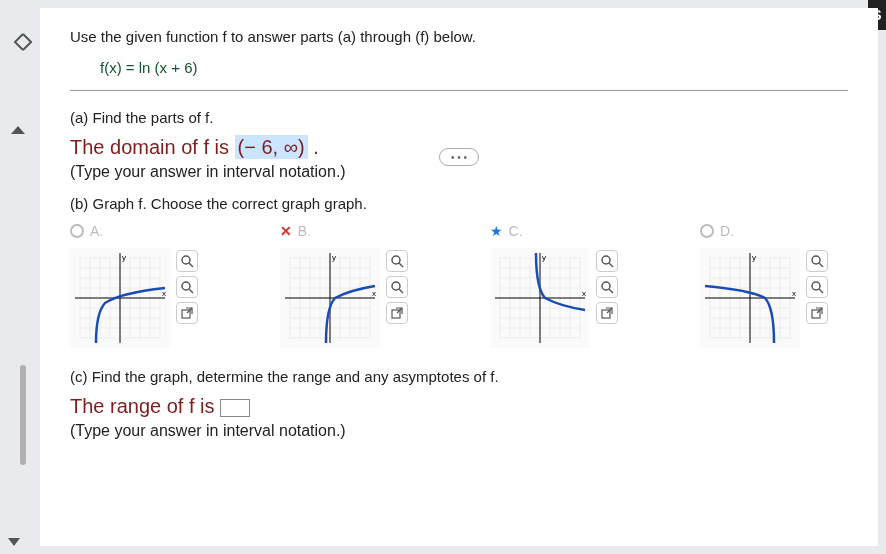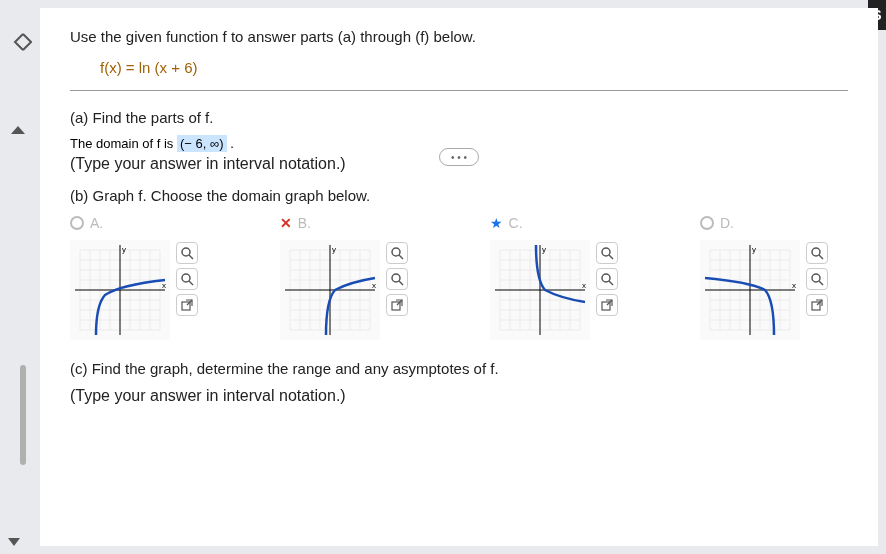--- a/index.html
+++ b/index.html
@@ -39,40 +39,40 @@
     .scrollbar {
       position: absolute;
       left: 20px;
       top: 365px;
       width: 6px;
       height: 100px;
       background: #b0b0b0;
       border-radius: 3px;
     }
     .intro { font-size: 15px; color: #222; margin-bottom: 14px; }
-    .fx { font-size: 15px; color: #a16207; margin-left: 30px; margin-bottom: 14px; }
+    .fx { font-size: 15px; color: #14532d; margin-left: 30px; margin-bottom: 14px; }
     hr { border: none; border-top: 1px solid #999; margin: 10px 0 18px 0; }
     .pill {
       position: absolute;
       left: 50%;
       transform: translateX(-50%);
       top: 140px;
       background: #fff;
       border: 1px solid #aaa;
       border-radius: 10px;
       width: 40px;
       height: 18px;
       display: flex;
       align-items: center;
       justify-content: center;
       font-size: 10px;
       color: #666;
     }
     .part { font-size: 15px; color: #222; margin-bottom: 10px; }
-    .answer-line { font-size: 13px; color: #000000; margin-bottom: 4px; }
+    .answer-line { font-size: 20px; color: #7f1d1d; margin-bottom: 4px; }
     .highlight { background: #cce5ff; padding: 1px 3px; }
     .hint { font-size: 16px; color: #222; margin-bottom: 14px; }
     .options-row { display: flex; gap: 40px; margin: 10px 0 20px 0; flex-wrap: nowrap; }
     .option { flex: 1; min-width: 170px; }
     .opt-header { display: flex; align-items: center; gap: 6px; font-size: 14px; margin-bottom: 8px; height: 18px; }
     .radio {
       width: 14px; height: 14px; border: 2px solid #bbb; border-radius: 50%;
       display: inline-block;
     }
     .x-mark { color: #d93025; font-weight: bold; font-size: 14px; }
@@ -138,21 +138,21 @@
 
   <hr>
   <div class="pill">• • •</div>
 
   <div class="part">(a) Find the parts of f.</div>
   <div class="answer-line">
     <span>The domain of f is </span><span class="highlight">(− 6, ∞)</span><span> .</span>
   </div>
   <div class="hint">(Type your answer in interval notation.)</div>
 
-  <div class="part">(b) Graph f. Choose the domain graph below.</div>
+  <div class="part">(b) Graph f. Choose the correct graph graph.</div>
 
   <div class="options-row">
 
     <div class="option">
       <div class="opt-header">
         <span class="radio"></span>
         <span class="faded">A.</span>
       </div>
       <div class="graph-row">
         <div class="graph">
@@ -373,15 +373,19 @@
                 <line x1="11" y1="1" x2="6" y2="6" stroke="#555" stroke-width="1.2"></line>
               </svg>
             </div>
         </div>
       </div>
     </div>
 
   </div>
 
   <div class="part">(c) Find the graph, determine the range and any asymptotes of f.</div>
+  <div class="answer-line">
+    <span>The range of f is </span>
+    <span class="input-box"></span>
+  </div>
   <div class="hint">(Type your answer in interval notation.)</div>
 
 </div>
 
 </body></html>

